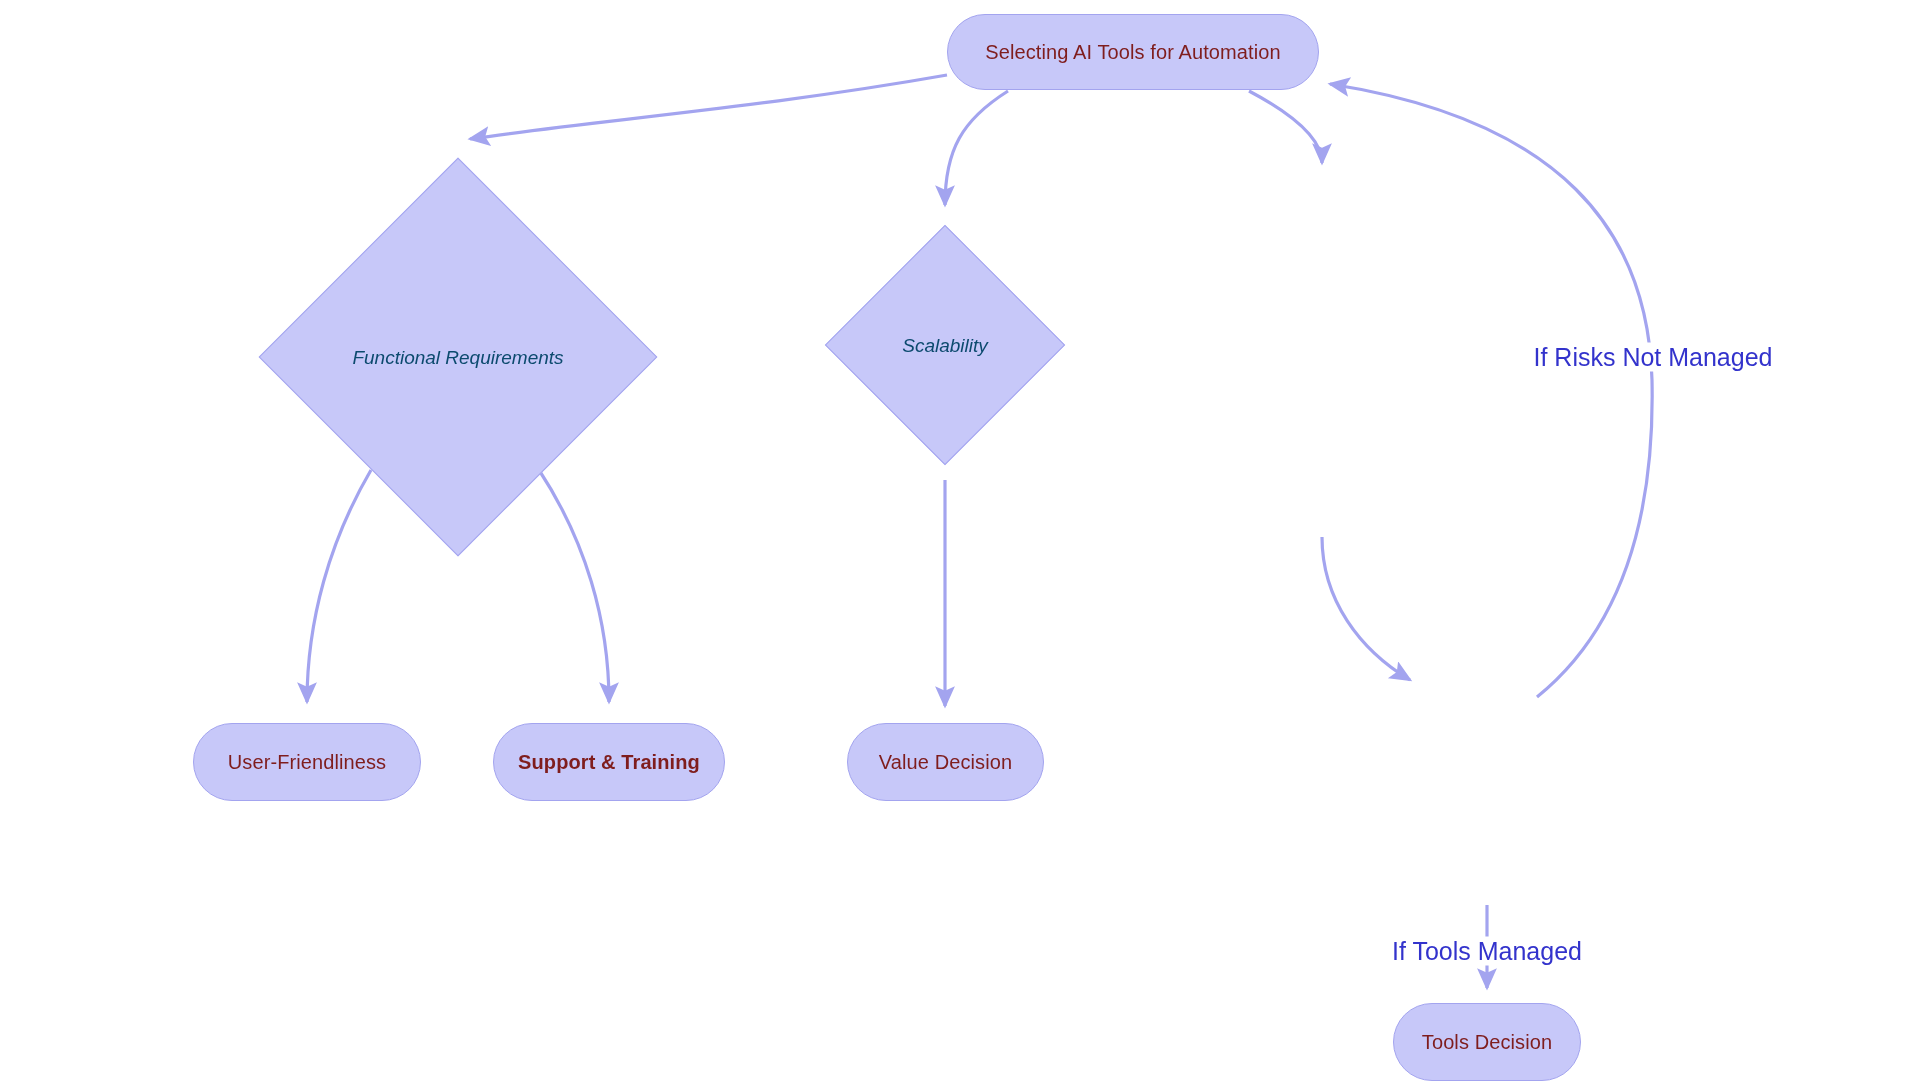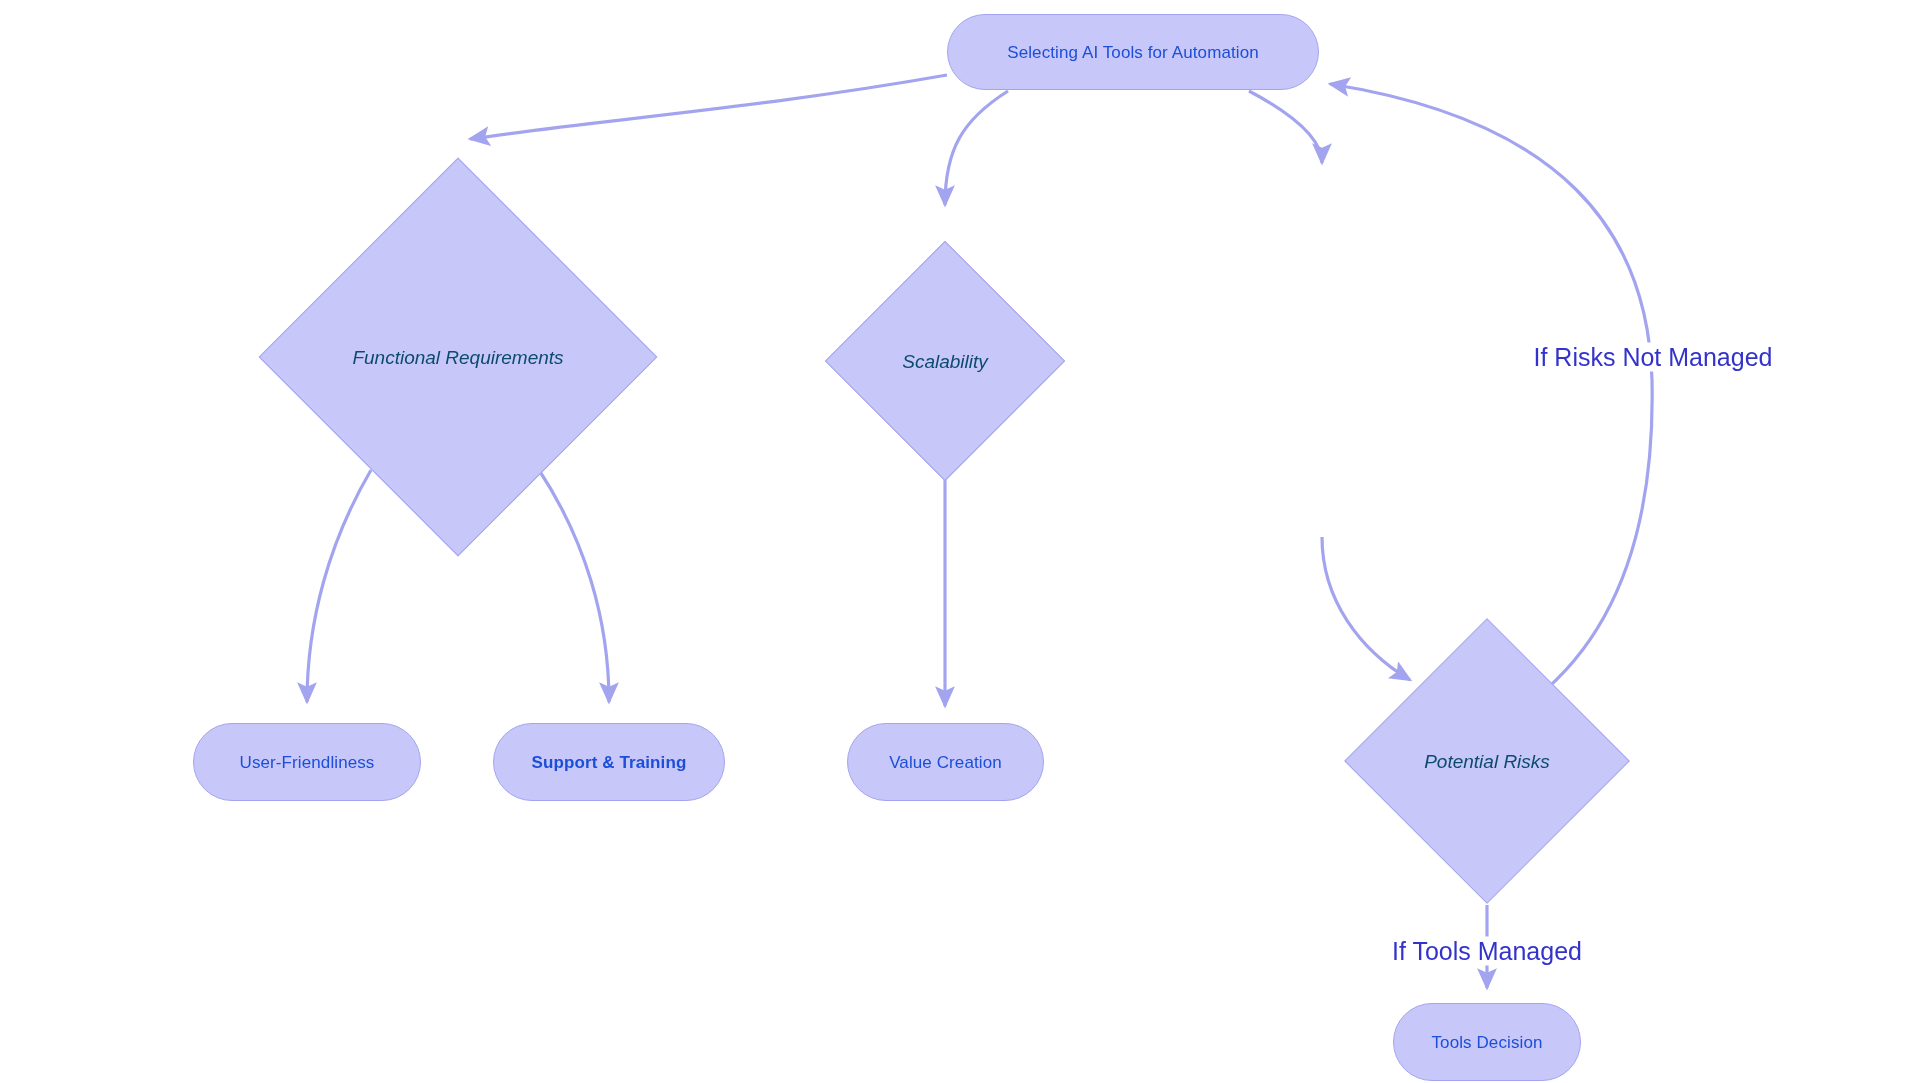--- a/index.html
+++ b/index.html
@@ -33,22 +33,22 @@
     display: flex;
     align-items: center;
     justify-content: center;
   }
   .node-terminal {
     background: #c7c8f9;
     border: 1.5px solid #a3a4ef;
     border-radius: 999px;
   }
   .node-terminal .node-label {
-    color: #1d4ed8;
-    font-size: 17px;
+    color: #7f1d1d;
+    font-size: 20px;
     letter-spacing: 0.1px;
     white-space: nowrap;
     line-height: 1;
   }
   .node-diamond {
     background: transparent;
     border: none;
   }
   .diamond-shape {
     position: absolute;
@@ -114,41 +114,37 @@
 
   <div class="node node-terminal" style="left:947px; top:14px; width:372px; height:76px;">
     <span class="node-label">Selecting AI Tools for Automation</span>
   </div>
 
   <div class="node node-diamond" style="left:317px; top:216px; width:282px; height:282px;">
     <span class="diamond-shape"></span>
     <span class="node-label">Functional Requirements</span>
   </div>
 
-  <div class="node node-diamond" style="left:860px; top:276px; width:170px; height:170px;">
+  <div class="node node-diamond" style="left:860px; top:260px; width:170px; height:170px;">
     <span class="diamond-shape"></span>
     <span class="node-label">Scalability</span>
   </div>
 
 
-  <div class="node node-diamond" style="left:1386px; top:660px; width:202px; height:202px;">
-    <span class="diamond-shape"></span>
-    <span class="node-label">Potential Risks</span>
-  </div>
 
   <div class="node node-terminal" style="left:193px; top:723px; width:228px; height:78px;">
     <span class="node-label">User-Friendliness</span>
   </div>
 
   <div class="node node-terminal" style="left:493px; top:723px; width:232px; height:78px;font-weight:bold;">
     <span class="node-label">Support &amp; Training</span>
   </div>
 
   <div class="node node-terminal" style="left:847px; top:723px; width:197px; height:78px;">
-    <span class="node-label">Value Creation</span>
+    <span class="node-label">Value Decision</span>
   </div>
 
   <div class="node node-terminal" style="left:1393px; top:1003px; width:188px; height:78px;">
     <span class="node-label">Tools Decision</span>
   </div>
 
   <div class="edge-label" style="left:1487px; top:951px;">If Tools Managed</div>
 
   <div class="edge-label" style="left:1653px; top:357px;">If Risks Not Managed</div>
 

